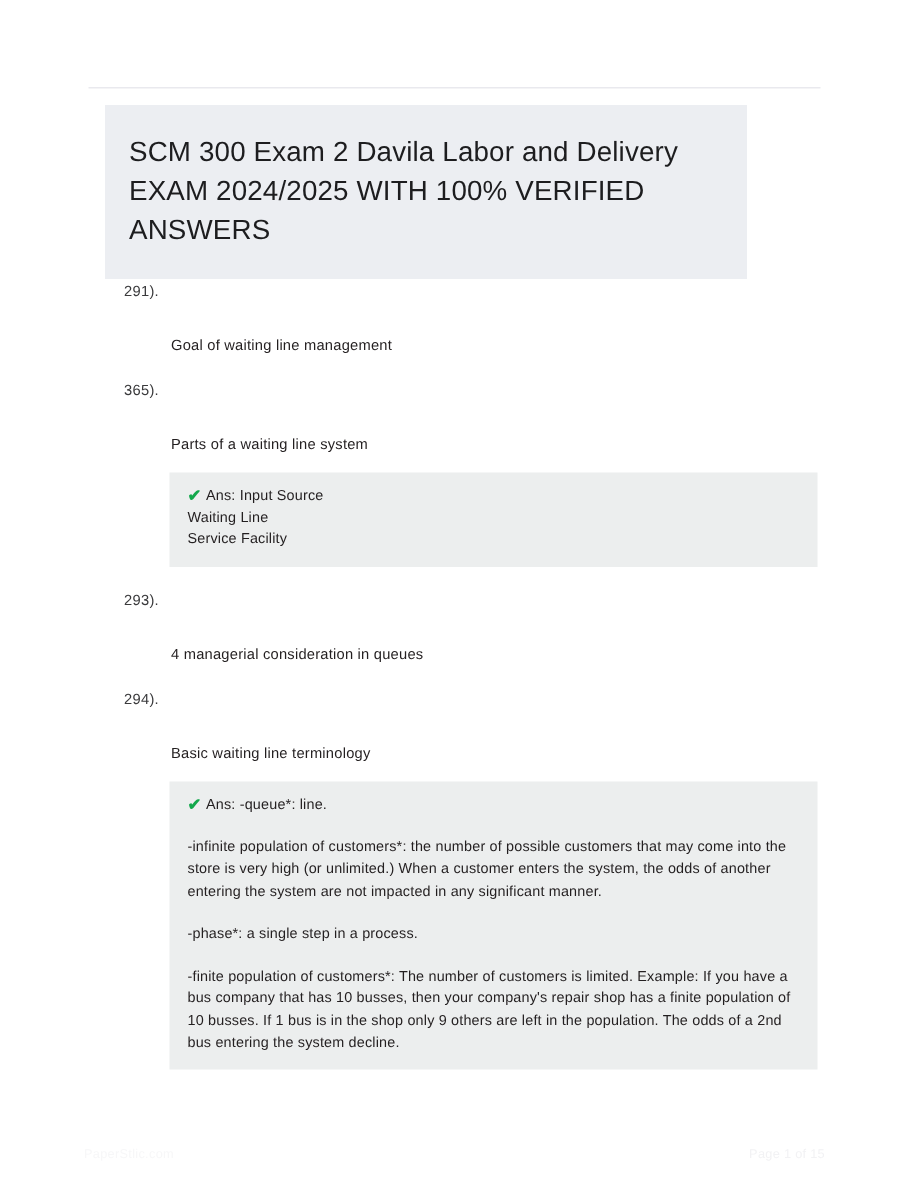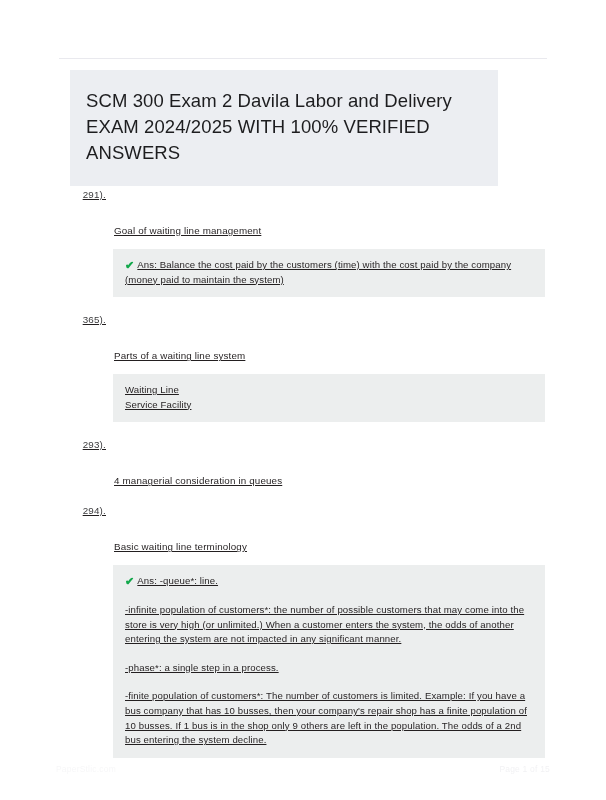--- a/index.html
+++ b/index.html
@@ -52,21 +52,20 @@
     letter-spacing: 0.1px;
     white-space: pre-line;
   }
 
   
   .qa-list {
     position: absolute;
     left: 0;
     top: 186px;
     width: 606px;
-    text-decoration: underline;
   }
 
   .qa-item {
     position: relative;
     padding-left: 0;
     margin-bottom: 14px;
   }
 
   .q-row {
     display: flex;
@@ -162,30 +161,28 @@
 EXAM 2024/2025 WITH 100% VERIFIED
 ANSWERS</div>
   </div>
 
   <div class="qa-list" id="qa-list">
       <div class="qa-item">
         <div class="q-row">
           <div class="q-num">291).</div>
           <div class="q-text">Goal of waiting line management</div>
         </div>
-        <div class="ans-box">
-          <p class="ans-para"><span class="check-icon">✔</span><span>Ans: Balance the cost paid by the customers (time) with the cost paid by the company (money paid to maintain the system)</span></p>
-        </div>
       </div>
       <div class="qa-item">
         <div class="q-row">
           <div class="q-num">365).</div>
           <div class="q-text">Parts of a waiting line system</div>
         </div>
         <div class="ans-box">
+          <p class="ans-para tight"><span class="check-icon">✔</span><span>Ans: Input Source</span></p>
           <p class="ans-para tight">Waiting Line</p>
           <p class="ans-para tight">Service Facility</p>
         </div>
       </div>
       <div class="qa-item">
         <div class="q-row">
           <div class="q-num">293).</div>
           <div class="q-text">4 managerial consideration in queues</div>
         </div>
       </div>

